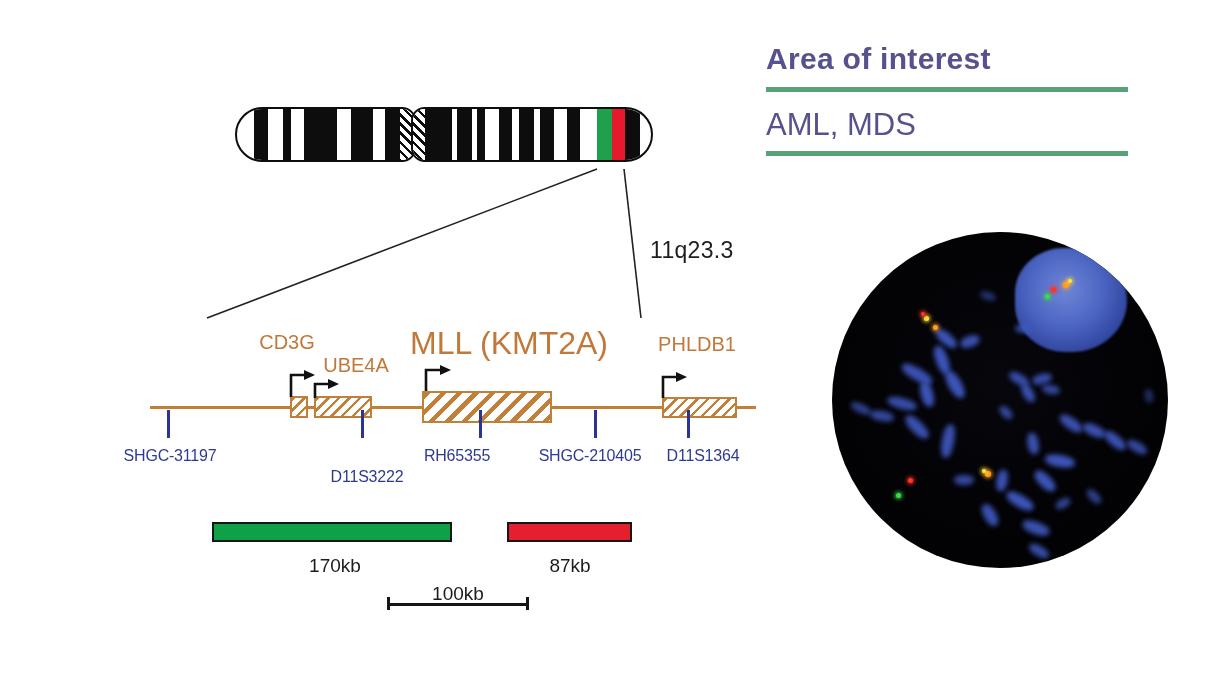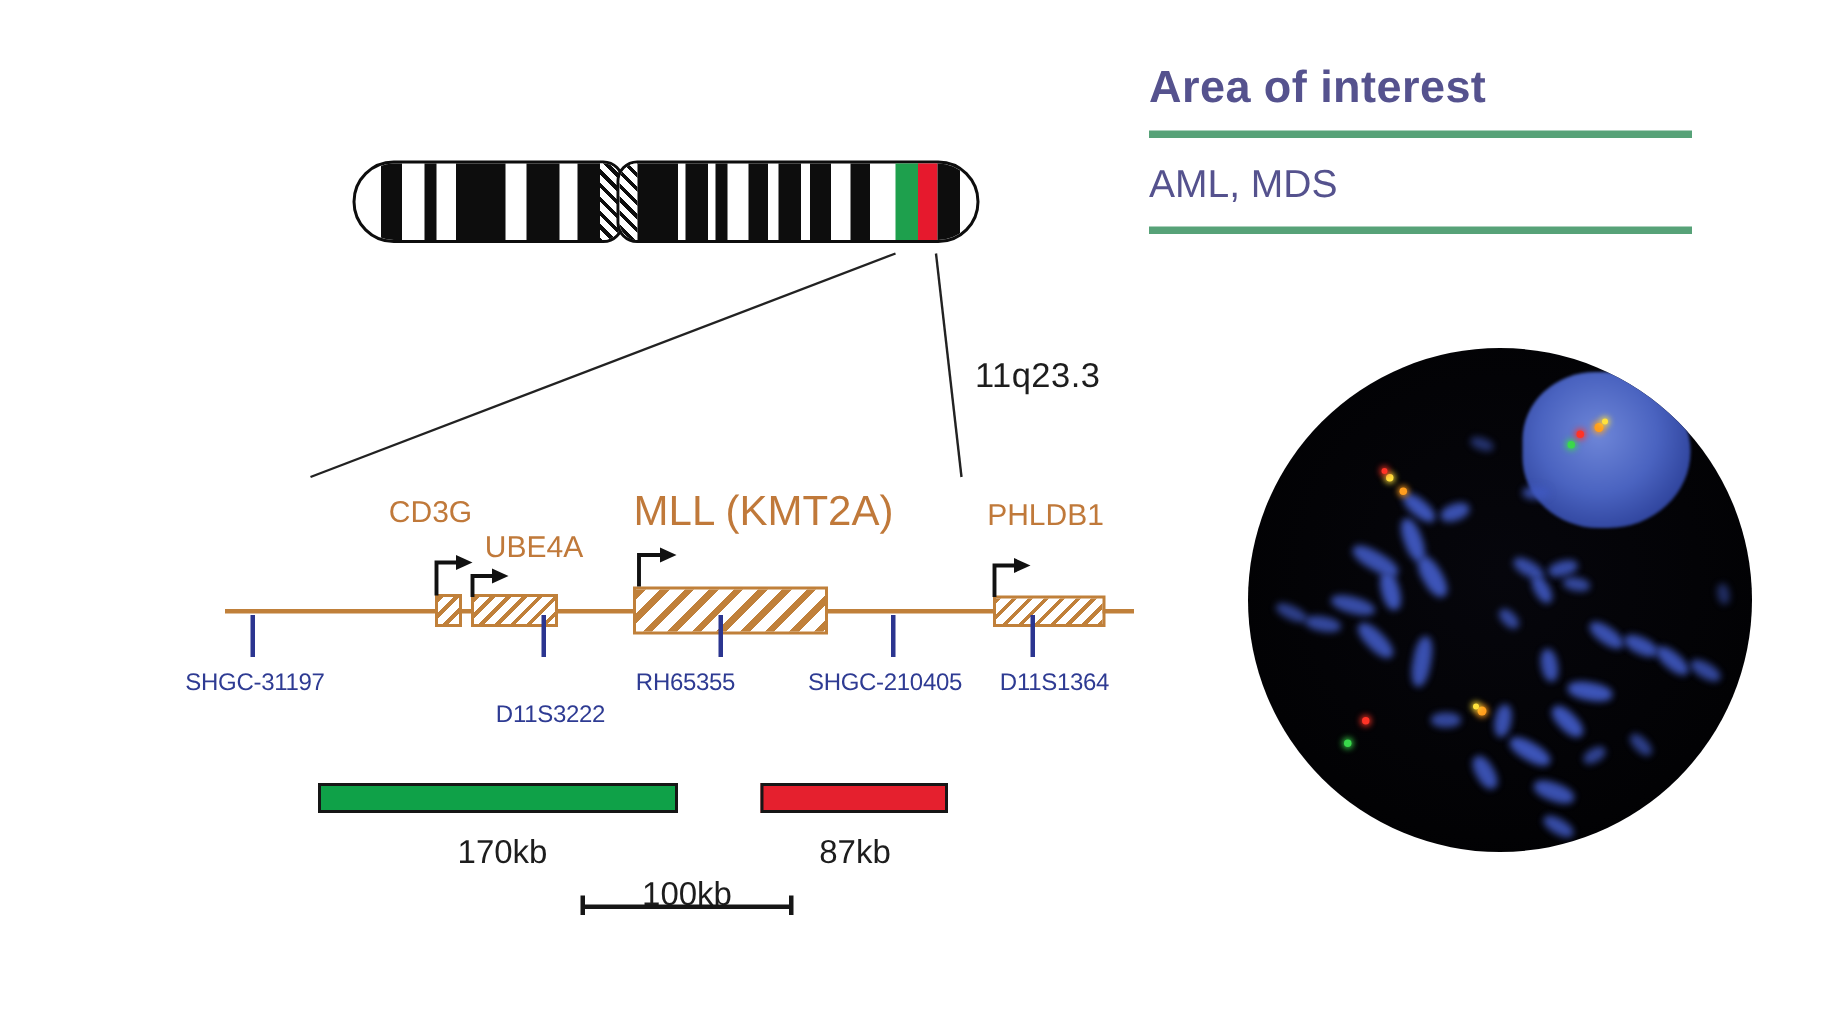--- a/index.html
+++ b/index.html
@@ -6,21 +6,21 @@
   body{
     width:1223px;height:688px;background:#ffffff;overflow:hidden;position:relative;
     font-family:"Liberation Sans", sans-serif;
     -webkit-font-smoothing:antialiased;
   }
   .abs{position:absolute;}
   .ctr{transform:translateX(-50%);white-space:nowrap;text-align:center;}
 
   
   .hdr-title{left:766px;top:42px;font-size:30px;font-weight:bold;letter-spacing:.3px;color:#55528e;}
-  .hdr-sub{left:766px;top:107px;font-size:26px;color:#55528e;}
+  .hdr-sub{left:766px;top:107px;font-size:31px;color:#55528e;}
   .hdr-rule{left:766px;width:362px;height:5px;background:#57a278;}
 
   
   .chrom-arm{position:absolute;top:107px;height:55px;background:#ffffff;border:2.5px solid #0d0d0d;
              overflow:hidden;box-sizing:border-box;}
   .arm-p{left:235px;width:181px;border-radius:28px 14px 14px 28px;}
   .arm-q{left:411px;width:242px;border-radius:14px 28px 28px 14px;}
   .band{position:absolute;top:-2px;bottom:-2px;}
   .band-black{background:#0d0d0d;}
   .band-hatch{background:repeating-linear-gradient(45deg,#0d0d0d 0 2.5px,#ffffff 2.5px 6.5px);}
@@ -30,27 +30,27 @@
 
   .locus-label{left:650px;top:237px;font-size:23px;color:#1d1d1d;letter-spacing:.3px;}
 
   
   .map-line{left:150px;top:406px;width:606px;height:3px;background:#c0803a;}
   .gene-box{position:absolute;box-sizing:border-box;border:2px solid #c0803a;
             background:repeating-linear-gradient(135deg,#c0803a 0 2.5px,#ffffff 2.5px 7.5px);}
   .gene-box.big{border-width:2.5px;
             background:repeating-linear-gradient(135deg,#c0803a 0 4.5px,#ffffff 4.5px 11.5px);}
   .gene-label{color:#c0793a;font-size:20px;}
-  .gene-label.big{font-size:28px;}
+  .gene-label.big{font-size:32px;}
   .tick{position:absolute;width:2.5px;height:28px;background:#2b3590;}
   .marker-label{color:#2e3b93;font-size:16px;letter-spacing:-0.2px;}
 
   
   .probe-bar{position:absolute;height:20px;border:2px solid #161616;box-sizing:border-box;}
-  .kb-label{color:#1d1d1d;font-size:22px;}
+  .kb-label{color:#1d1d1d;font-size:19px;}
   .scale-line{left:388px;top:603px;width:140px;height:2.5px;background:#161616;}
   .scale-tick{width:2.5px;height:13px;background:#161616;top:597px;}
 
   
   .fish-circle{left:832px;top:232px;width:336px;height:336px;border-radius:50%;overflow:hidden;
                background:radial-gradient(circle at 50% 45%, #06060c 0%, #020204 70%, #000 100%);}
   .blob{position:absolute;background:#4059c2;border-radius:45%;filter:blur(2.5px);}
   .nucleus{position:absolute;filter:blur(1.2px);}
   .n1{left:183px;top:16px;width:112px;height:104px;border-radius:46% 54% 52% 48%;
       background:radial-gradient(circle at 45% 40%, #6e86d8 0%, #4a63c0 45%, #2b3f97 80%, #1d2c74 100%);}

